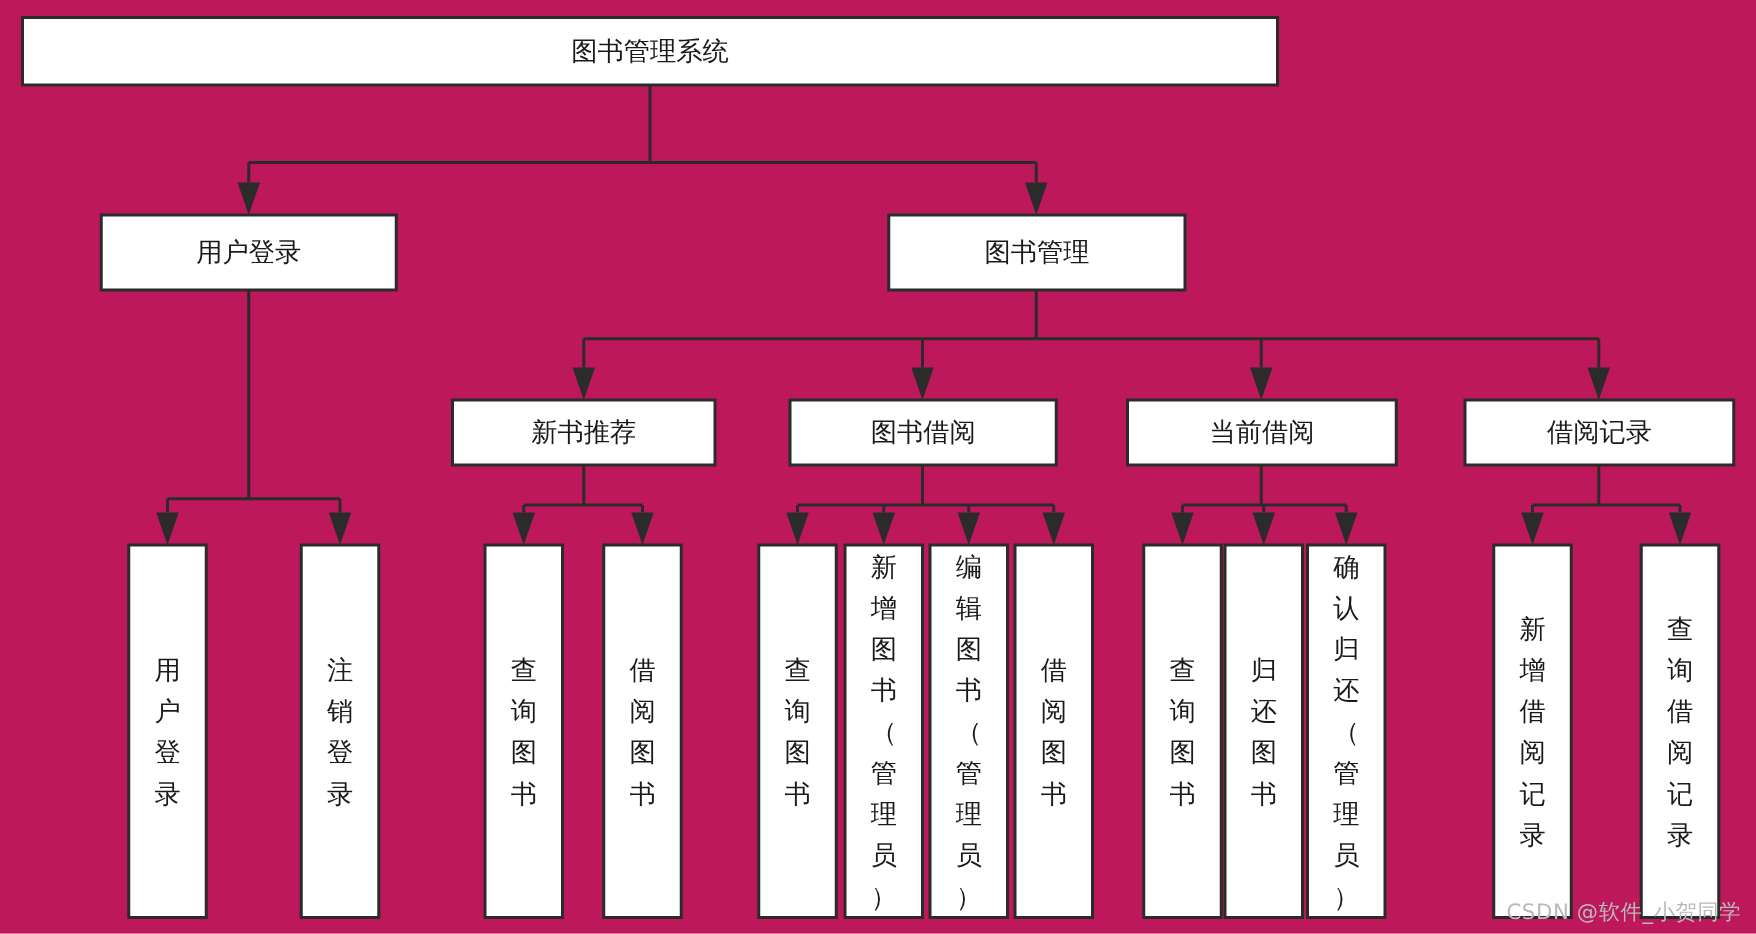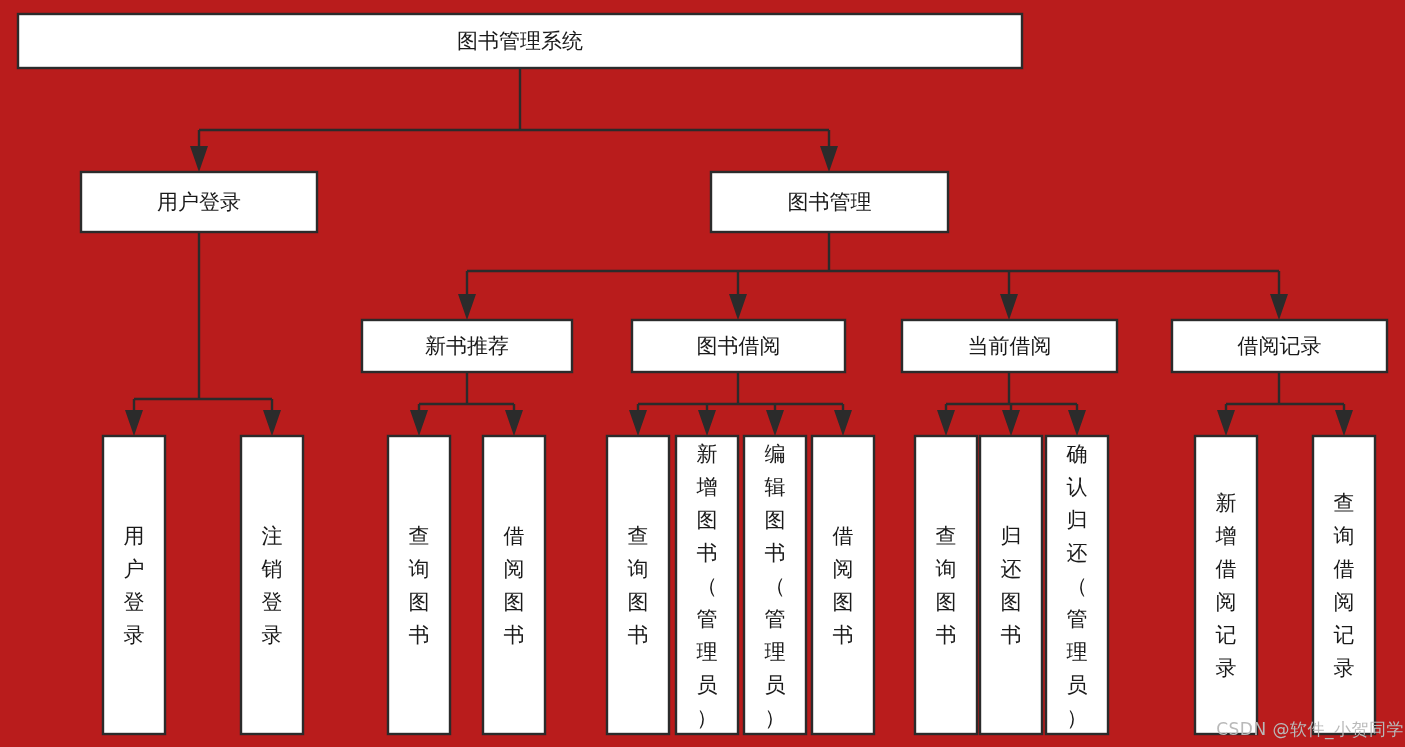--- a/index.html
+++ b/index.html
@@ -7,21 +7,21 @@
     padding: 0;
     background: #ffffff;
   }
   body {
     font-family: "DejaVu Sans", "Liberation Sans", sans-serif;
   }
   #stage {
     position: relative;
     width: 1405px;
     height: 747px;
-    background: #b91c1c;
+    background: #be185d;
     overflow: hidden;
   }
   svg#tree {
     position: absolute;
     left: 0;
     top: 0;
     width: 1405px;
     height: 747px;
   }
   .node-box {
@@ -47,21 +47,21 @@
     dominant-baseline: middle;
   }
   .node-label-v {
     font-family: "DejaVu Sans", "Liberation Sans", sans-serif;
     font-size: 21px;
     fill: #1a1a1a;
     text-anchor: middle;
   }
   .watermark {
     position: absolute;
-    right: 1px;
+    right: 12px;
     bottom: 6px;
     font-family: "DejaVu Sans", "Liberation Sans", sans-serif;
     font-size: 17px;
     color: #b9b9b9;
     white-space: nowrap;
     letter-spacing: 0.5px;
     margin-top: 16px;
   }
 </style>
 </head>

